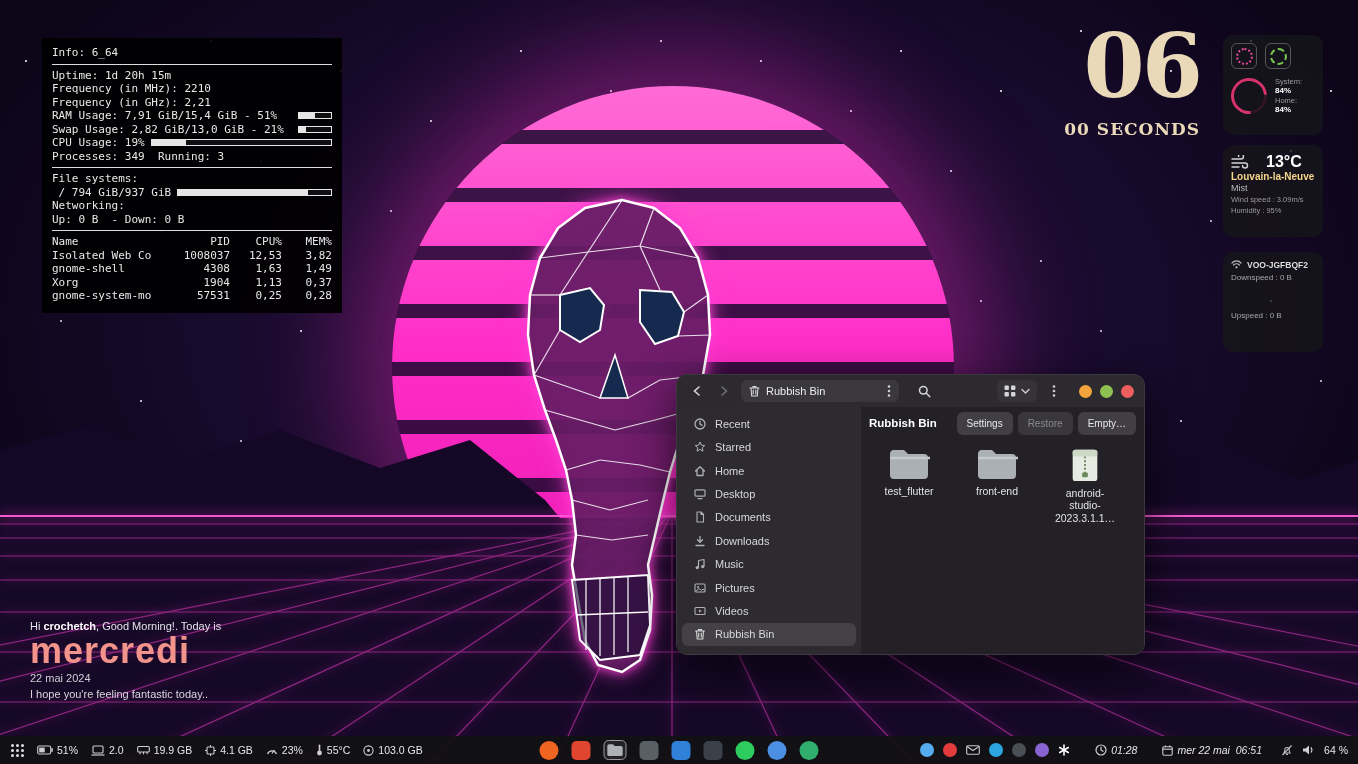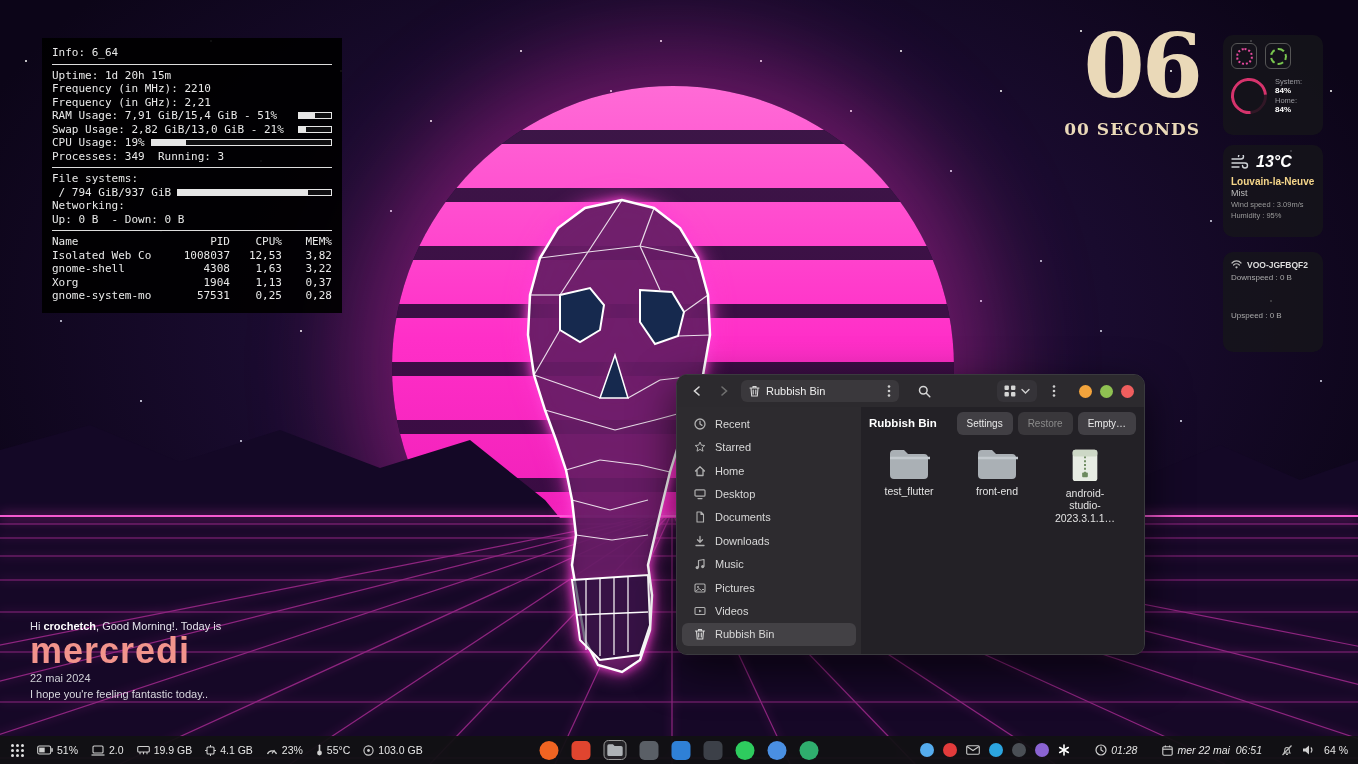--- a/index.html
+++ b/index.html
@@ -55,21 +55,21 @@
   .card2{top:145px;height:92px;}
   .card3{top:252px;height:100px;}
   .gaugerow{display:flex;gap:8px;}
   .chip-ic{width:24px;height:24px;border:1px solid #555;border-radius:6px;display:flex;align-items:center;justify-content:center;}
   .ring-pink{width:13px;height:13px;border:2px dotted #e84aa0;border-radius:50%;}
   .ring-green{width:13px;height:13px;border:2px dashed #7ac74f;border-radius:50%;}
   .gauge-big{width:30px;height:30px;border:3px solid #d6336c;border-right-color:rgba(214,51,108,.15);border-radius:50%;transform:rotate(40deg);}
   .tinylbl{font-size:7.5px;color:#9a9aa0;line-height:1.25;}
   .tinyval{font-size:8px;color:#fff;font-weight:bold;line-height:1.2;}
   .wtemp{font-size:16px;font-weight:bold;color:#fff;}
-  .wcity{font-size:10px;font-weight:bold;color:#f5d68a;margin-top:5px;}
+  .wcity{font-size:10px;font-weight:bold;color:#f5d68a;}
   .wcond{font-size:9px;color:#bbb;margin-top:1px;}
   .wsmall{font-size:7.5px;color:#999;margin-top:2px;}
   .nssid{font-size:8.5px;color:#ddd;font-weight:bold;}
   .nspeed{font-size:8px;color:#aaa;margin-top:3px;}
   .nspace{height:26px;}
   
   .window{position:absolute;left:676px;top:374px;width:467px;height:279px;z-index:10;border-radius:11px;
     background:#242226;border:1px solid #3a3a3e;box-shadow:0 14px 44px rgba(0,0,0,.65);
     display:flex;flex-direction:column;overflow:hidden;}
   .headerbar{height:32px;background:#2c2a2e;display:flex;align-items:center;padding:0 10px;gap:7px;flex:0 0 auto;}
@@ -229,21 +229,21 @@
         <span class="r">PID</span>
         <span class="r">CPU%</span>
         <span class="r">MEM%</span>
       <span>Isolated Web Co</span>
         <span class="r">1008037</span>
         <span class="r">12,53</span>
         <span class="r">3,82</span>
       <span>gnome-shell</span>
         <span class="r">4308</span>
         <span class="r">1,63</span>
-        <span class="r">3,22</span>
+        <span class="r">1,49</span>
       <span>Xorg</span>
         <span class="r">1904</span>
         <span class="r">1,13</span>
         <span class="r">0,37</span>
       <span>gnome-system-mo</span>
         <span class="r">57531</span>
         <span class="r">0,25</span>
         <span class="r">0,28</span>
     </div>
   </div>
@@ -274,21 +274,21 @@
       <span>
         <div class="tinylbl">System:</div>
         <div class="tinyval">84%</div>
         <div class="tinylbl">Home:</div>
         <div class="tinyval">84%</div>
       </span>
     </div>
   </div>
 
   <div class="card card2">
-    <div style="display:flex;align-items:center;gap:7px;font-style:italic;">
+    <div style="display:flex;align-items:center;gap:17px;">
       <svg width="18" height="14" viewBox="0 0 18 14">
         <path d="M1 4 h9 a2.5 2.5 0 1 0 -2.5 -2.5 M1 8 h13 a2.5 2.5 0 1 1 -2.5 2.5 M1 12 h7" stroke="#cfd3d8" stroke-width="1.4" fill="none" stroke-linecap="round"></path>
       </svg>
       <span class="wtemp">13°C</span>
     </div>
     <div class="wcity">Louvain-la-Neuve</div>
     <div class="wcond">Mist</div>
     <div class="wsmall">Wind speed : 3.09m/s</div>
     <div class="wsmall">Humidity : 95%</div>
   </div>

